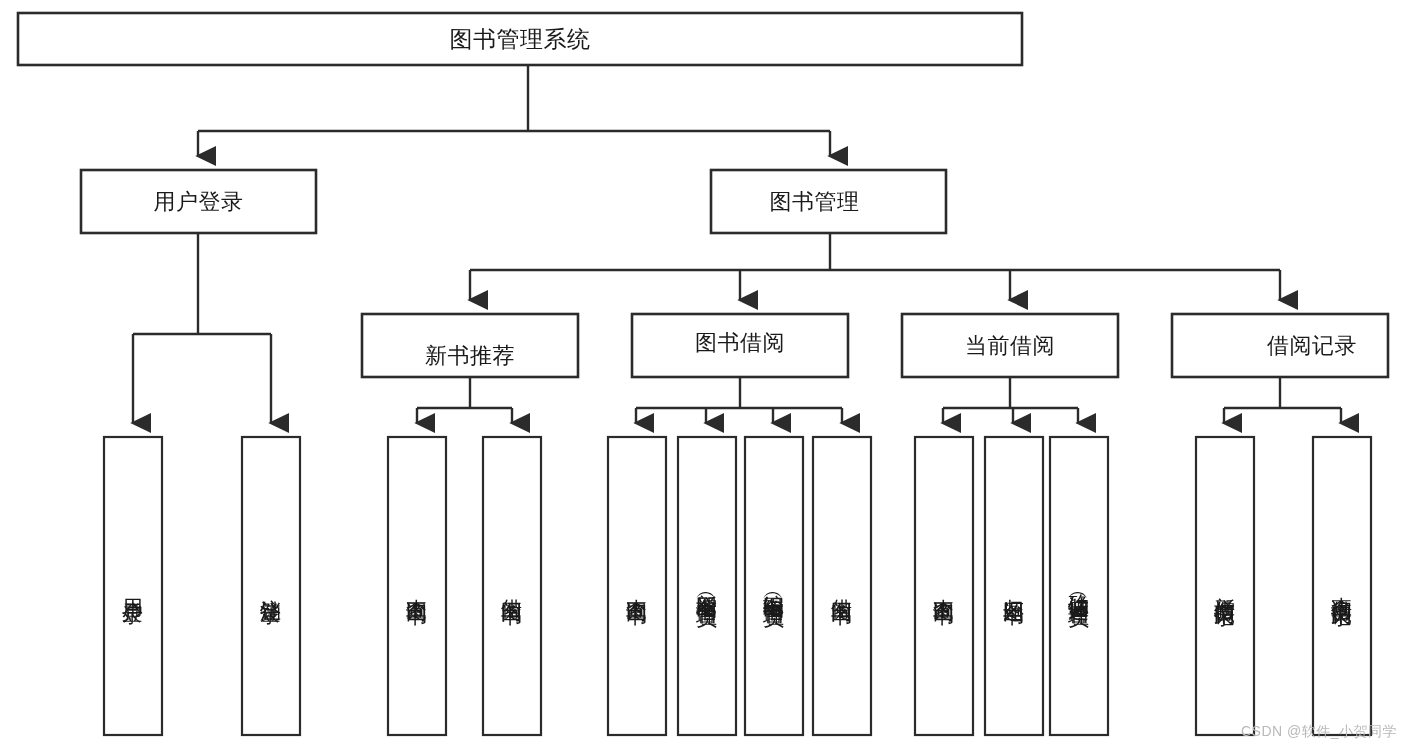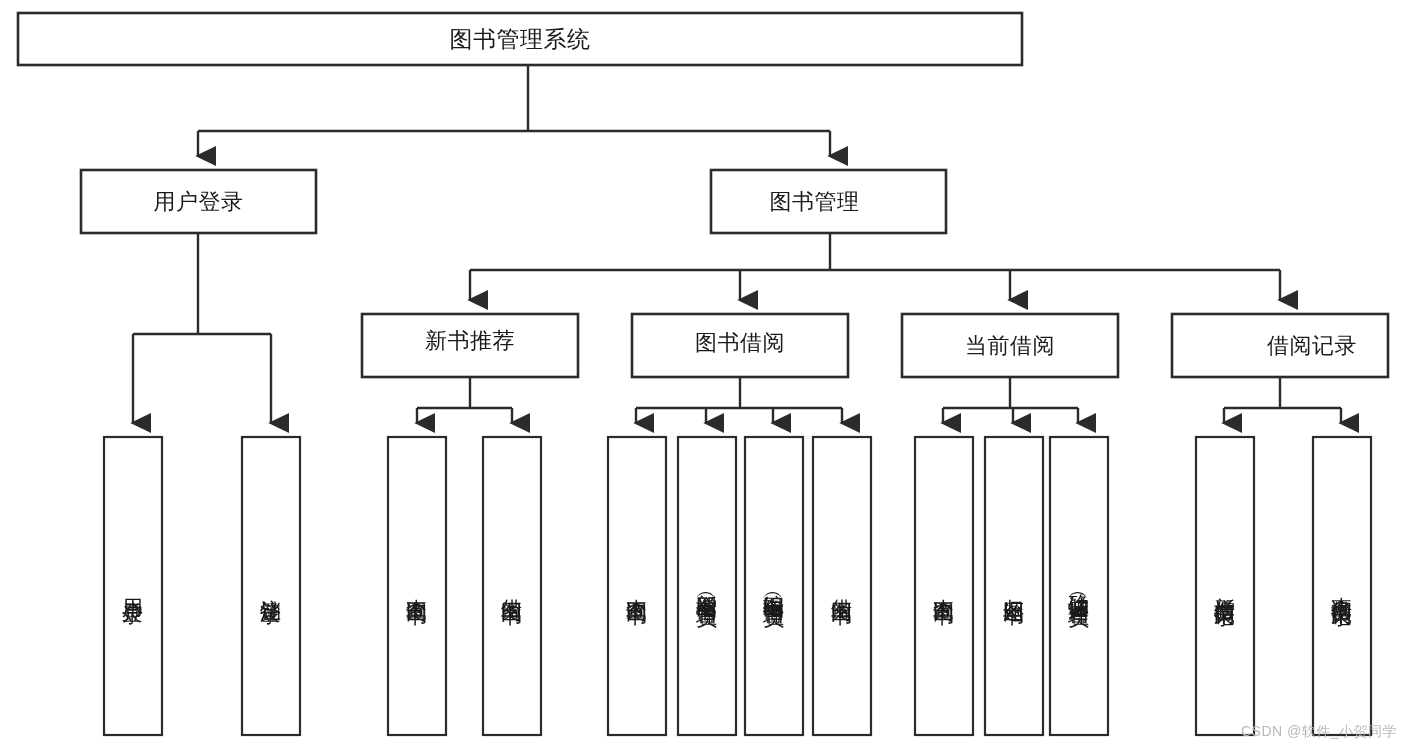--- a/index.html
+++ b/index.html
@@ -181,21 +181,21 @@
     <span class="hlabel-text title-text">图书管理系统</span>
   </div>
 
   <div class="hlabel-wrap" style="left:81px; top:170px; width:235px; height:63px;">
     <span class="hlabel-text">用户登录</span>
   </div>
   <div class="hlabel-wrap" style="left:711px; top:170px; width:207px; height:63px;">
     <span class="hlabel-text">图书管理</span>
   </div>
 
-  <div class="hlabel-wrap" style="left:362px; top:309px; width:216px; height:63px;">
+  <div class="hlabel-wrap" style="left:362px; top:324px; width:216px; height:63px;">
     <span class="hlabel-text">新书推荐</span>
   </div>
   <div class="hlabel-wrap" style="left:632px; top:314px; width:216px; height:57px;">
     <span class="hlabel-text">图书借阅</span>
   </div>
   <div class="hlabel-wrap" style="left:902px; top:314px; width:216px; height:63px;">
     <span class="hlabel-text">当前借阅</span>
   </div>
   <div class="hlabel-wrap" style="left:1172px; top:314px; width:216px; height:63px;padding-left:32px;">
     <span class="hlabel-text">借阅记录</span>

